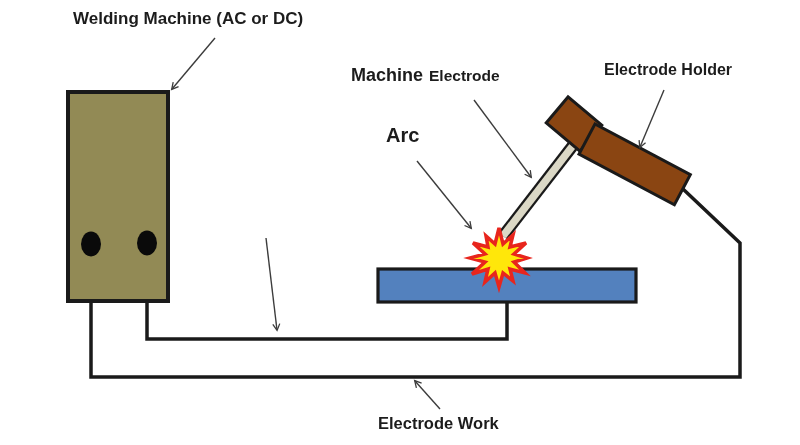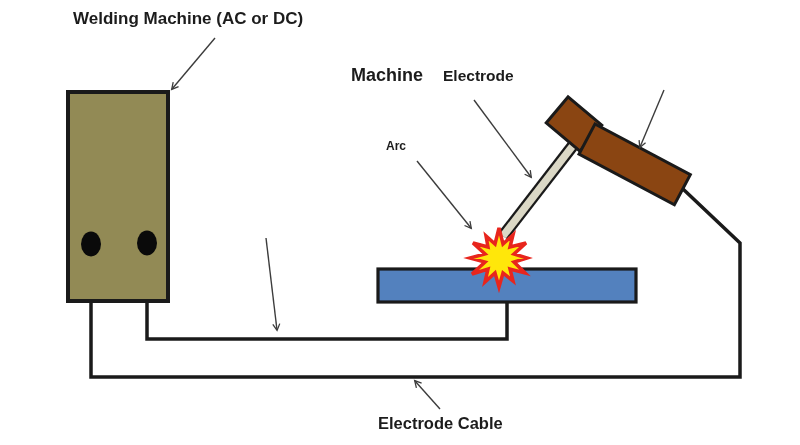--- a/index.html
+++ b/index.html
@@ -57,22 +57,23 @@
     <line x1="474" y1="100" x2="531" y2="177" stroke-width="1.4" marker-end="url(#arrowhead)" stroke="#3C3C3C"></line>
     <line x1="664" y1="90" x2="640" y2="147" stroke-width="1.4" marker-end="url(#arrowhead)" stroke="#3C3C3C"></line>
     <line x1="417" y1="161" x2="471" y2="228" stroke-width="1.4" marker-end="url(#arrowhead)" stroke="#3C3C3C"></line>
     <line x1="266" y1="238" x2="277" y2="330" stroke-width="1.4" marker-end="url(#arrowhead)" stroke="#3C3C3C"></line>
     <line x1="440" y1="409" x2="415" y2="381" stroke-width="1.4" marker-end="url(#arrowhead)" stroke="#3C3C3C"></line>
   </svg>
 
   <div class="label" style="left:73px;top:10px;font-size:17px">Welding Machine (AC or DC)</div>
 
   <div class="label" style="left:351px;top:66px;font-size:18px">
-    <span>Machine</span><span style="font-size:15.5px;margin-left:20px">Electrode</span>
+    <span>Machine</span><span style="font-size:15.5px;margin-left:6px">Electrode</span>
   </div>
 
+  <div class="label" style="left:604px;top:61px;font-size:16px">Electrode Holder</div>
 
-  <div class="label" style="left:386px;top:140px;font-size:12px">Arc</div>
+  <div class="label" style="left:386px;top:124px;font-size:20px">Arc</div>
 
 
-  <div class="label" style="left:378px;top:414px;font-size:16.5px">Electrode Cable</div>
+  <div class="label" style="left:378px;top:414px;font-size:16.5px">Electrode Work</div>
 
 </div>
 
 </body></html>

